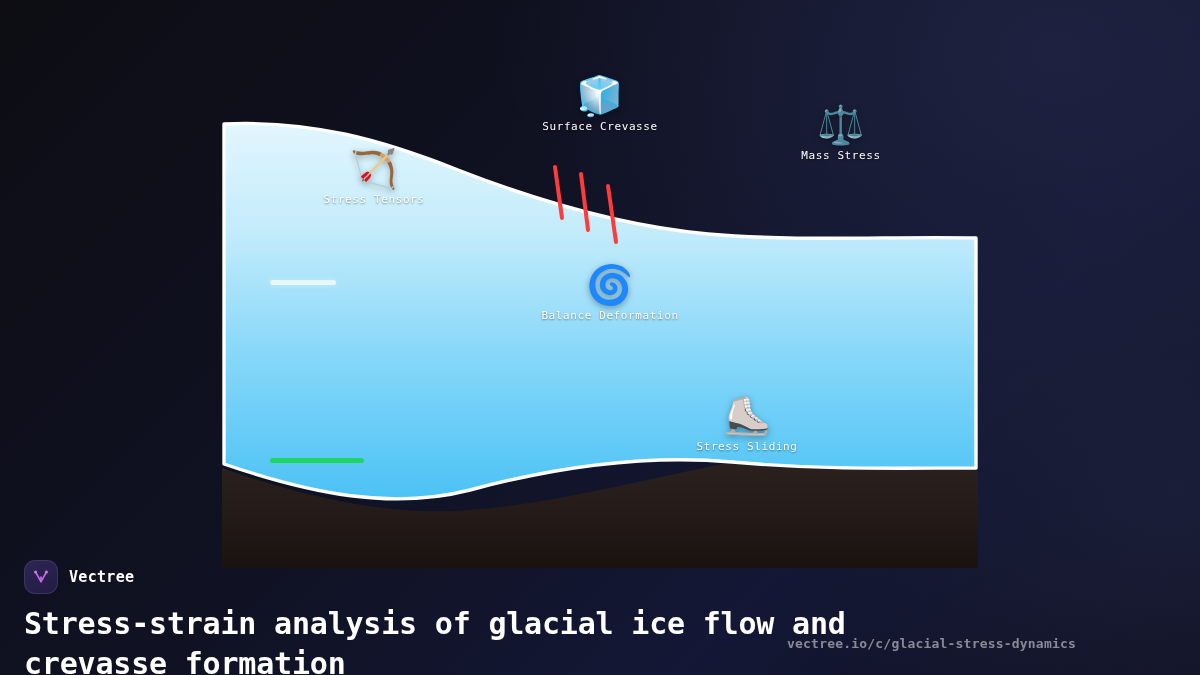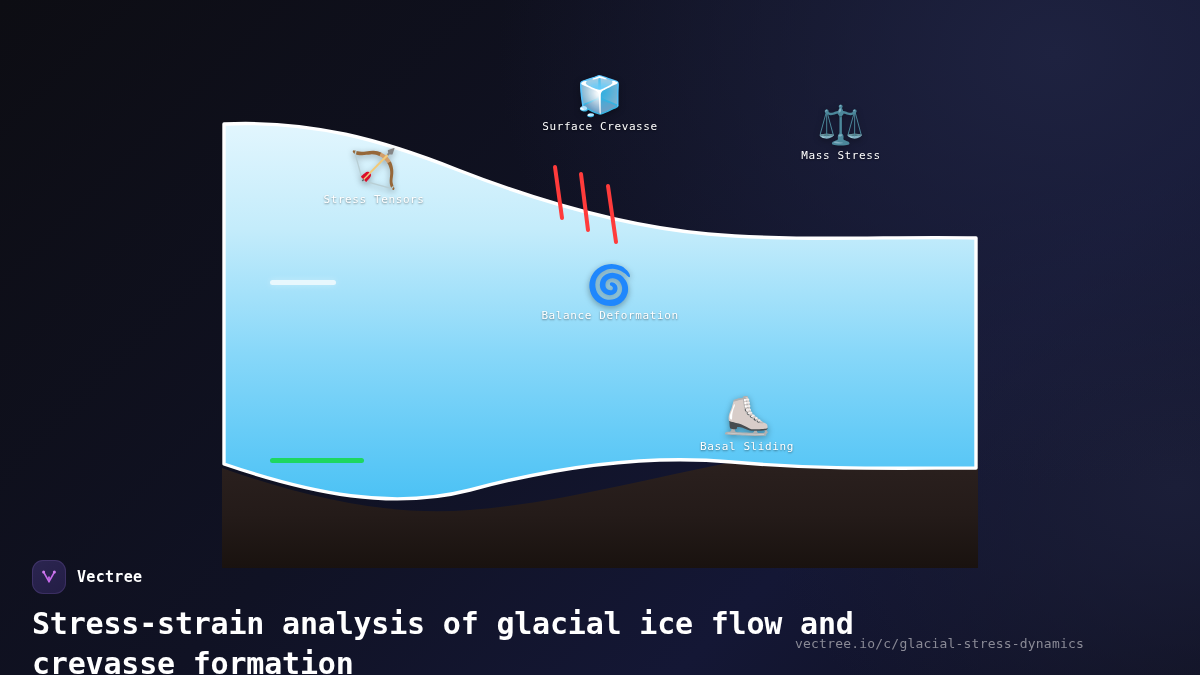--- a/index.html
+++ b/index.html
@@ -45,21 +45,21 @@
     font-family:"DejaVu Sans Mono", monospace;
     text-shadow:0 1px 2px rgba(0,0,0,.45);
   }
   .bar {
     position:absolute;
     height:5px;
     border-radius:3px;
   }
 
   
-  #footer { position:absolute; left:8px; bottom:0; width:1100px; height:115px; }
+  #footer { position:absolute; left:0; bottom:0; width:1100px; height:115px; }
   #brand-row {
     position:absolute; left:24px; top:0;
     display:flex; align-items:center; gap:11px;
   }
   #brand-logo {
     width:34px; height:34px; border-radius:11px;
     background:linear-gradient(150deg,#2b2550 0%,#231d45 100%);
     display:flex; align-items:center; justify-content:center;
     box-shadow:inset 0 0 0 1px rgba(160,120,220,.18);
   }
@@ -76,20 +76,21 @@
     line-height:1.33;
     font-weight:bold;
     font-family:"DejaVu Sans Mono", monospace;
     letter-spacing:-.2px;
   }
   #site-url {
     position:absolute; right:24px; bottom:24px;
     color:#8a8a96; font-size:13px;
     font-family:"DejaVu Sans Mono", monospace;
     letter-spacing:.2px;
+    font-weight:bold;
   }
 </style>
 </head>
 <body>
 
 <div id="bg-gradient"></div>
 
 <div id="scene">
 
   <div id="figure-wrap">
@@ -150,21 +151,21 @@
     <span class="m-label">Mass Stress</span>
   </div>
 
   <div class="marker" style="left:610px; top:294px; transform:translate(-50%,-50%);">
     <span class="glyph">🌀</span>
     <span class="m-label">Balance Deformation</span>
   </div>
 
   <div class="marker" style="left:747px; top:425px; transform:translate(-50%,-50%);">
     <span class="glyph">⛸️</span>
-    <span class="m-label">Basal Sliding</span>
+    <span class="m-label">Stress Sliding</span>
   </div>
 
 </div>
 
 <div id="footer">
 
   <div id="brand-row">
     <div id="brand-logo">
       <svg width="20" height="20" viewBox="0 0 20 20">
         <path d="M4.6 5.2 L10 14.6 L15.4 5.2" fill="none" stroke="#c46ae8" stroke-width="1.7" stroke-linecap="round" stroke-linejoin="round"></path>

